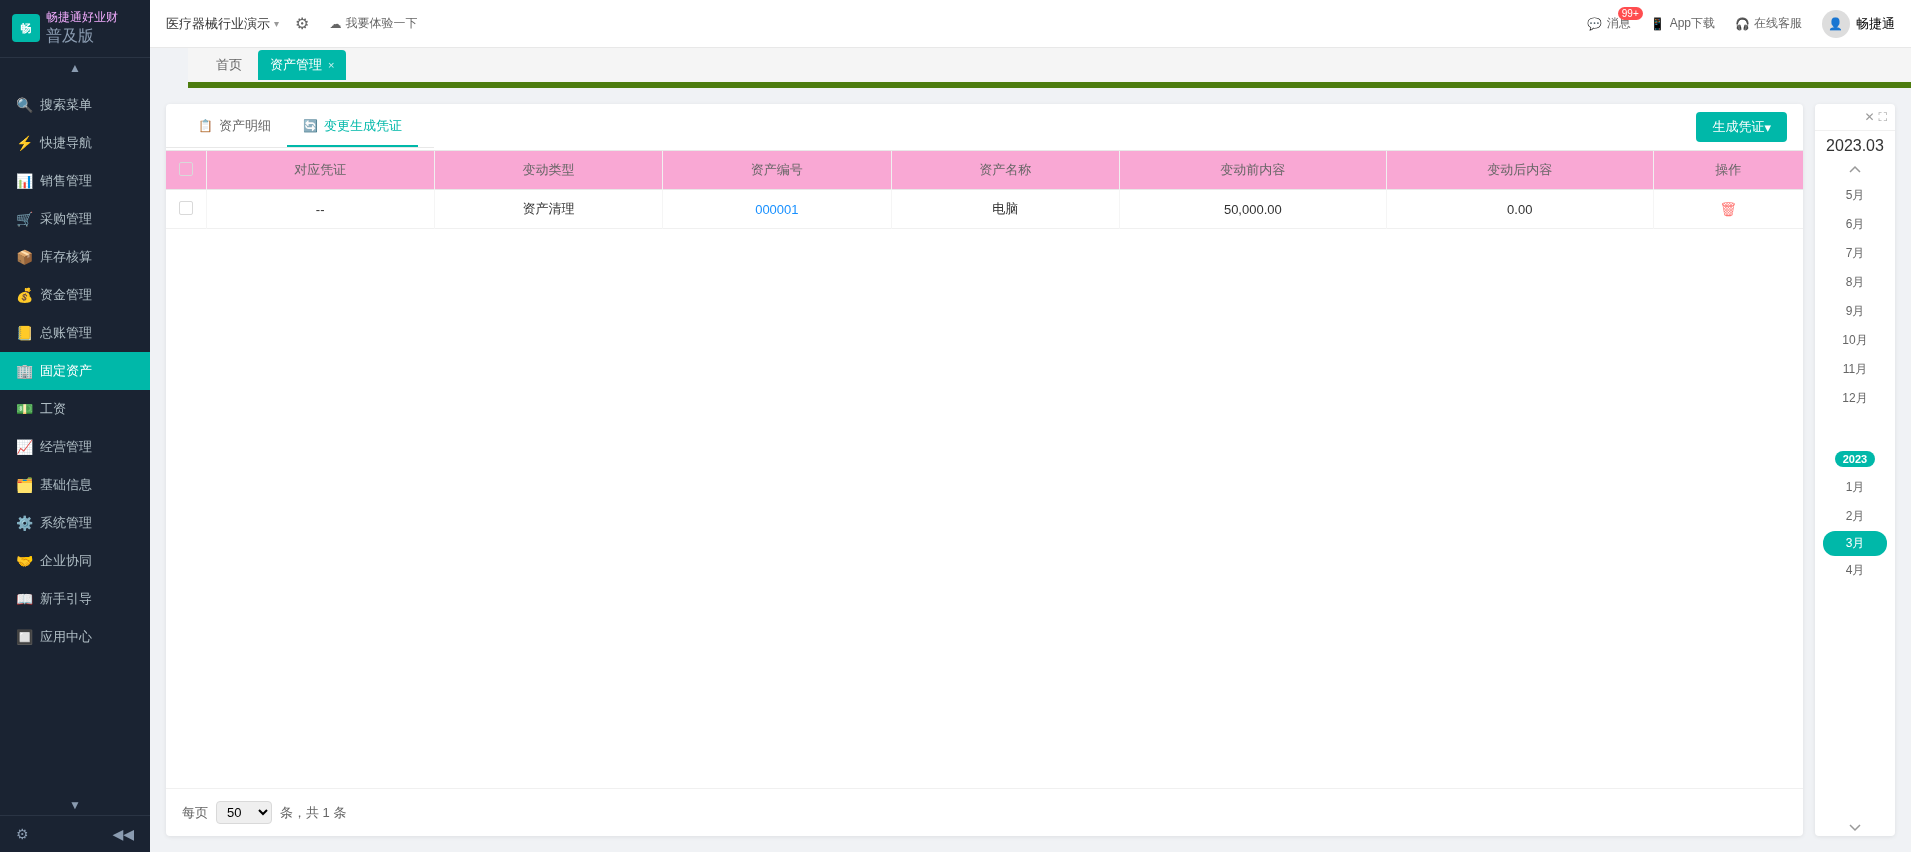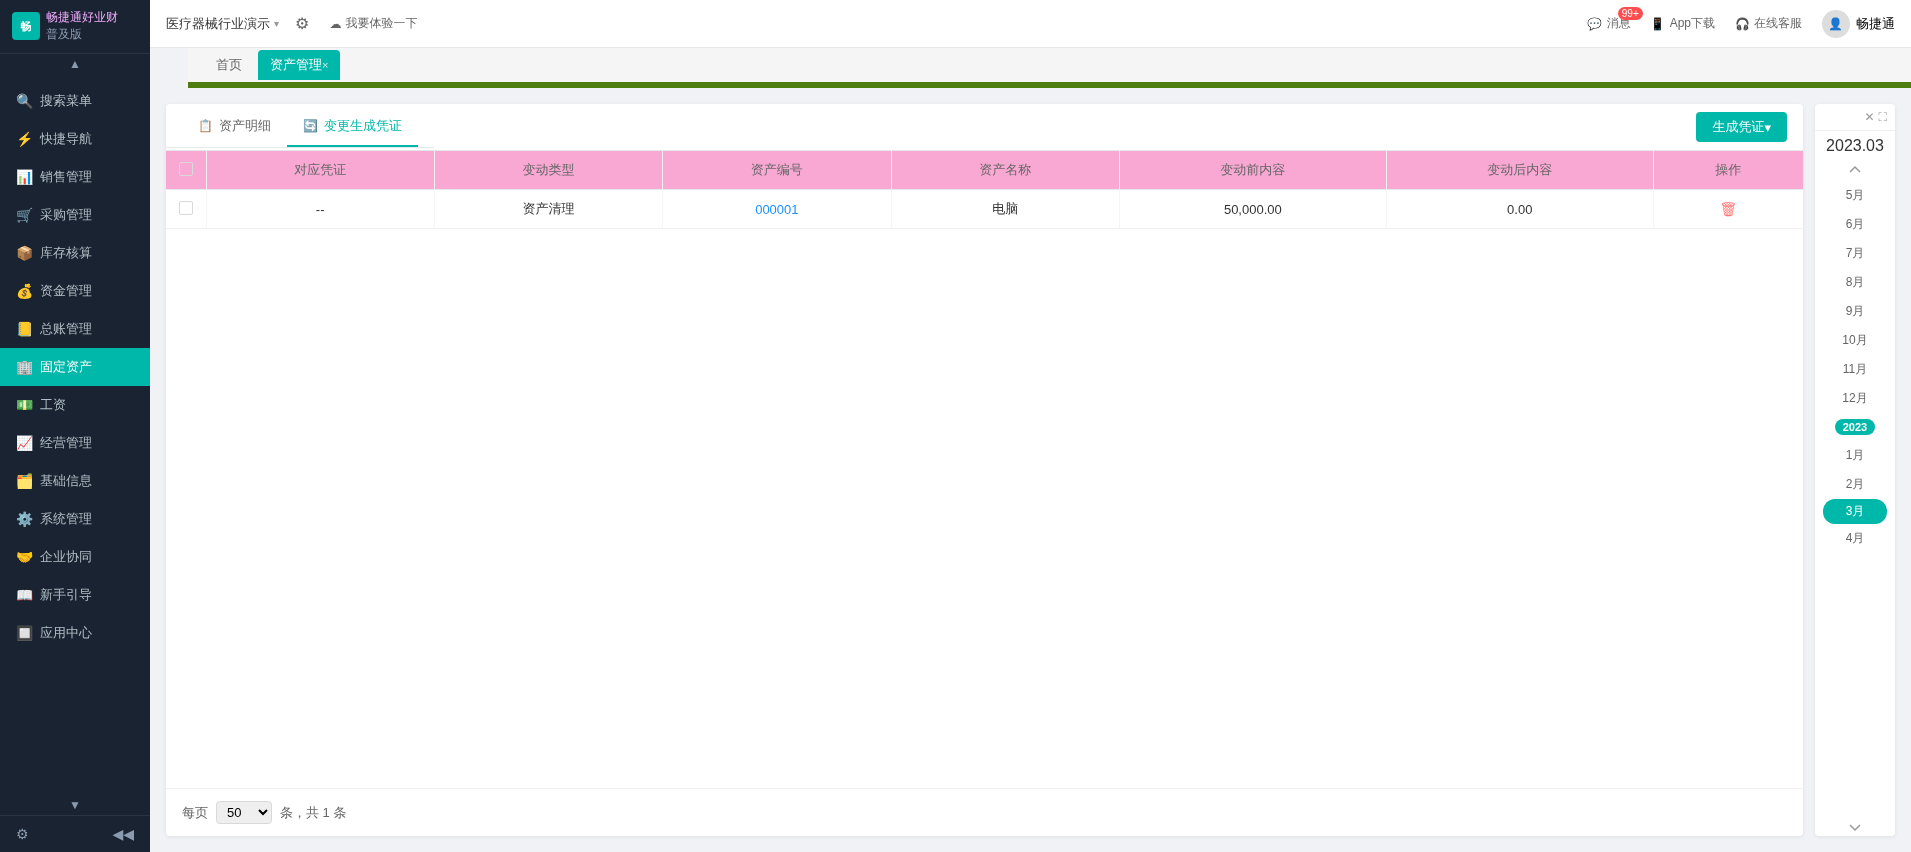--- a/index.html
+++ b/index.html
@@ -35,21 +35,21 @@
       font-weight: bold;
       flex-shrink: 0;
     }
     .sidebar-logo-text {
       color: #f0abfc;
       font-size: 12px;
       line-height: 1.3;
     }
     .sidebar-logo-sub {
       color: #8a9bb0;
-      font-size: 12px;
+      font-size: 16px;
     }
     .sidebar-nav {
       flex: 1;
       overflow-y: auto;
       padding: 8px 0;
     }
     .sidebar-nav::-webkit-scrollbar { width: 4px; }
     .sidebar-nav::-webkit-scrollbar-thumb { background: #3a4a5c; border-radius: 2px; }
     .nav-item {
       display: flex;
@@ -176,21 +176,21 @@
       border-radius: 4px 4px 0 0;
     }
     .tab-active {
       background: #00b8a9;
       color: white;
       padding: 6px 12px;
       font-size: 13px;
       border-radius: 4px 4px 0 0;
       display: flex;
       align-items: center;
-      gap: 0;
+      gap: 6px;
       cursor: pointer;
     }
     .tab-close { font-size: 11px; cursor: pointer; opacity: 0.8; }
 
     
     .content {
       flex: 1;
       display: flex;
       overflow: hidden;
       padding: 16px;
@@ -366,20 +366,21 @@
       border-radius: 12px;
       margin: 0 8px;
       padding: 4px 8px;
     }
     .date-item.year-label {
       font-weight: bold;
       color: #333;
       background: none;
       cursor: default;
       padding: 6px 8px;
+      margin-top: 32px;
     }
     .date-year-badge {
       background: #00b8a9;
       color: white;
       border-radius: 10px;
       padding: 2px 8px;
       font-size: 11px;
       display: inline-block;
     }
     .date-scroll-btn {

